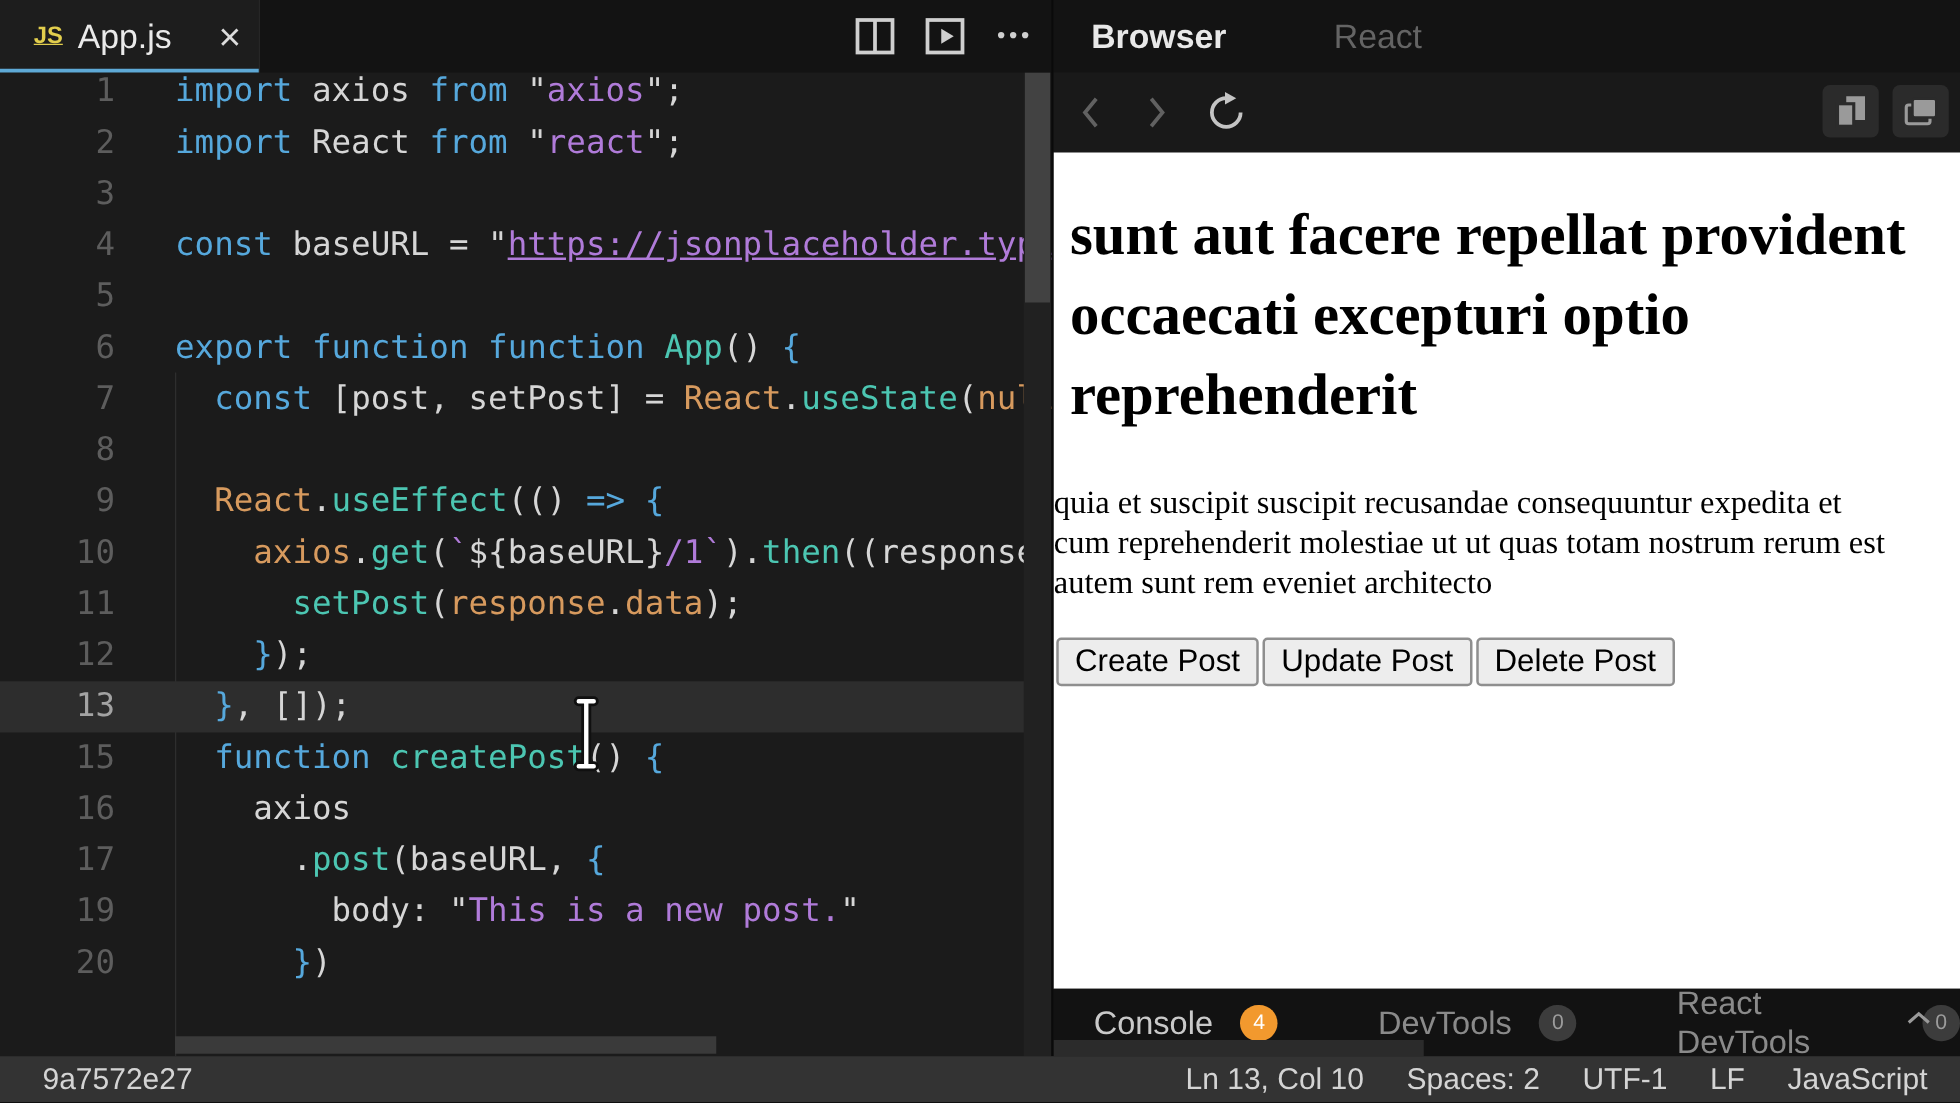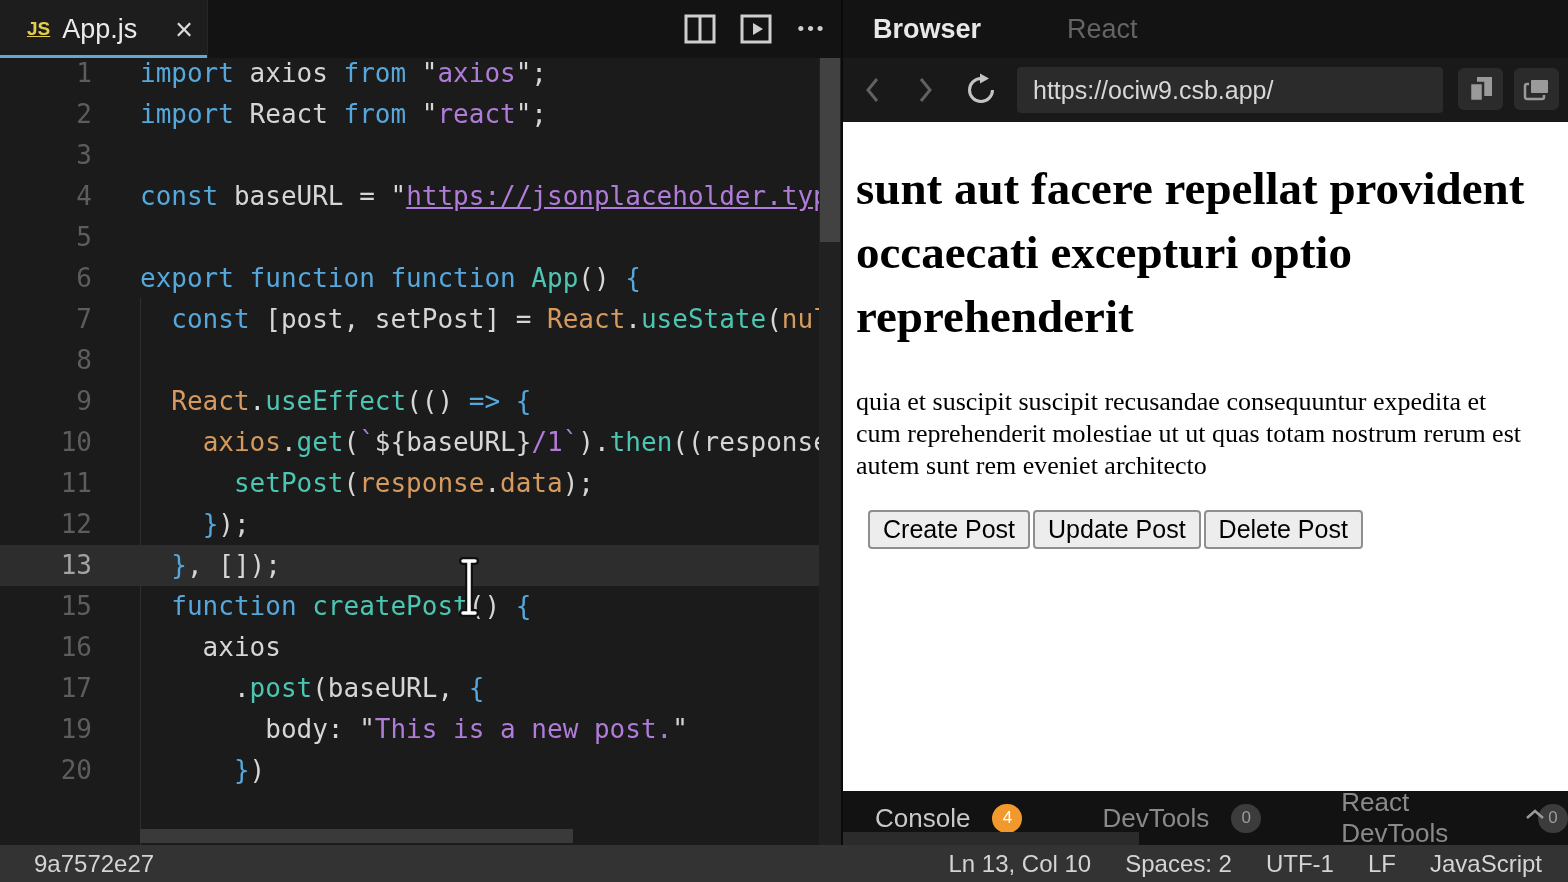--- a/index.html
+++ b/index.html
@@ -47,22 +47,22 @@
   .navbtn{position:absolute;top:0;height:64px;width:40px;display:flex;align-items:center;justify-content:center;cursor:pointer;}
   .nav-back{left:10px;} .nav-fwd{left:62px;} .nav-refresh{left:118px;}
   .url{position:absolute;left:174px;top:9px;width:410px;height:46px;background:#2b2b2b;border:none;border-radius:4px;
        color:#d8d8d8;font-size:25px;padding:0 0 0 16px;font-family:"Liberation Sans",sans-serif;outline:none;}
   .winbtn{position:absolute;top:10px;width:45px;height:42px;background:#2b2b2b;border-radius:6px;display:flex;align-items:center;justify-content:center;cursor:pointer;}
   .winbtn1{left:615px;} .winbtn2{left:671px;}
 
   .content{position:absolute;top:122px;left:0;width:100%;height:669px;background:#ffffff;color:#000;overflow:hidden;}
   .content h1{font-family:"Liberation Serif",serif;font-weight:bold;font-size:47px;line-height:64px;
               margin:34px 0 0;padding-left:13px;width:690px;color:#000;}
-  .content p{font-family:"Liberation Serif",serif;font-size:26px;line-height:32px;margin:38px 0 0;padding-left:13px;width:680px;}
-  .btnrow{margin-top:28px;padding-left:25px;}
+  .content p{font-family:"Liberation Serif",serif;font-size:26px;line-height:32px;margin:38px 0 0;width:680px;}
+  .btnrow{margin-top:28px;padding-left:2px;}
   .pagebtn{font-family:"Liberation Sans",sans-serif;font-size:25px;color:#000;background:#ededed;
            border:2px solid #8f8f8f;border-radius:4px;padding:3px 13px;margin-right:3px;cursor:pointer;}
 
   .devtools{position:absolute;top:791px;left:0;width:100%;height:54px;background:#121212;display:flex;align-items:center;}
   .dt-tab{display:flex;align-items:center;cursor:pointer;}
   .dt-tab:first-child{margin-left:32px;}
   .dt-tab + .dt-tab{margin-left:80px;}
   .dt-label{font-size:26px;color:#8a8a8a;}
   .dt-tab.active .dt-label{color:#c9c9c9;}
   .badge{margin-left:22px;min-width:30px;height:29px;border-radius:15px;display:flex;align-items:center;justify-content:center;font-size:17px;}
@@ -156,21 +156,20 @@
         <svg width="24" height="36" viewBox="0 0 24 36">
           <polyline points="8,7 17,18 8,29" fill="none" stroke="#616161" stroke-width="3"></polyline>
         </svg>
       </div>
       <div class="navbtn nav-refresh">
         <svg width="34" height="34" viewBox="0 0 34 34">
           <path d="M17 5.5 A11.5 11.5 0 1 0 28.5 17" fill="none" stroke="#c4c4c4" stroke-width="3"></path>
           <polygon points="16,0.5 16,10.5 25,5.5" fill="#c4c4c4"></polygon>
         </svg>
       </div>
-      <input class="url" readonly="" value="https://ociw9.csb.app/" style="">
       <div class="winbtn winbtn1">
         <svg width="26" height="28" viewBox="0 0 26 28">
           <rect x="9" y="2" width="15" height="19" fill="#9a9a9a"></rect>
           <rect x="2" y="8" width="13" height="18" fill="#9a9a9a" stroke="#2b2b2b" stroke-width="2.5"></rect>
         </svg>
       </div>
       <div class="winbtn winbtn2">
         <svg width="28" height="26" viewBox="0 0 28 26">
           <rect x="2" y="8" width="19" height="15" rx="2" fill="none" stroke="#9a9a9a" stroke-width="2.5"></rect>
           <rect x="7" y="3" width="19" height="15" rx="2" fill="#9a9a9a" stroke="#2b2b2b" stroke-width="2"></rect>

